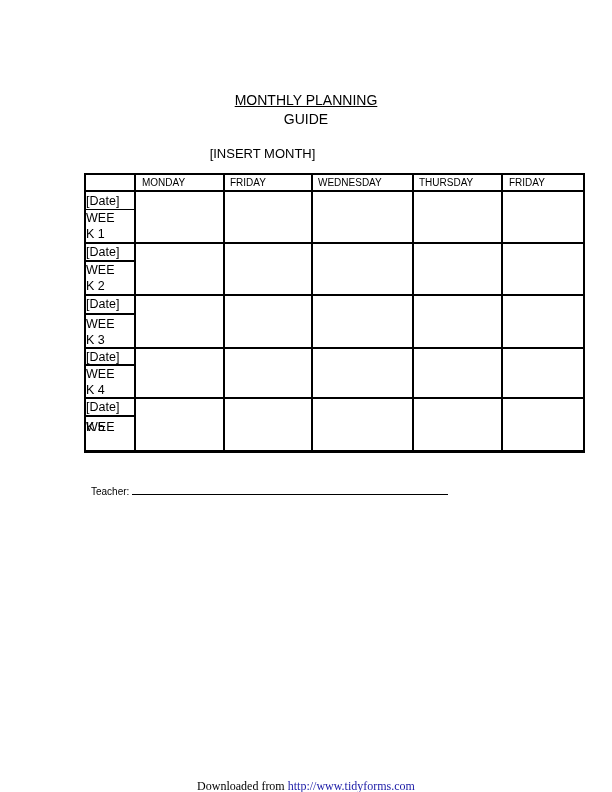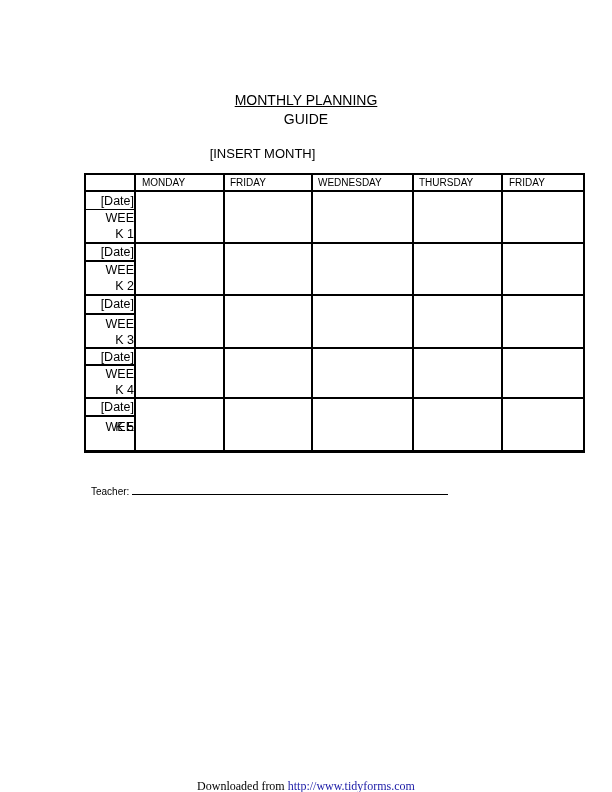--- a/index.html
+++ b/index.html
@@ -4,21 +4,21 @@
 <style>
   html, body { margin:0; padding:0; background:#ffffff; }
   body { width:612px; height:792px; position:relative; overflow:hidden; font-family:"Liberation Sans", sans-serif; color:#000; }
   .title { position:absolute; left:0; width:612px; text-align:center; font-size:14px; line-height:19px; }
   .t1 { top:91px;text-decoration:underline; }
   .t2 { top:110px; }
   .month { position:absolute; left:0; width:525px; top:146px; text-align:center; font-size:13px; }
   .grid { position:absolute; left:0; top:0; width:612px; height:792px; }
   .hl { position:absolute; background:#000; }
   .hdr { position:absolute; top:175px; font-size:10px; line-height:16px; }
-  .lbl { position:absolute; left:86px; width:48px; text-align:right; font-size:12.5px; line-height:16px; }
+  .lbl { position:absolute; left:86px; width:48px; text-align:left; font-size:12.5px; line-height:16px; }
   .teacher { position:absolute; left:91px; top:486px; font-size:10px; }
   .tline { position:absolute; left:132px; top:494px; width:316px; height:1px; background:#000; }
   .footer { position:absolute; left:0; width:612px; top:779px; text-align:center; font-size:12px; font-family:"Liberation Serif", serif; }
   .footer .link { color:#1a1aa6; }
 </style>
 </head>
 <body>
 
 <div class="title t1">MONTHLY PLANNING</div>
 <div class="title t2">GUIDE</div>

